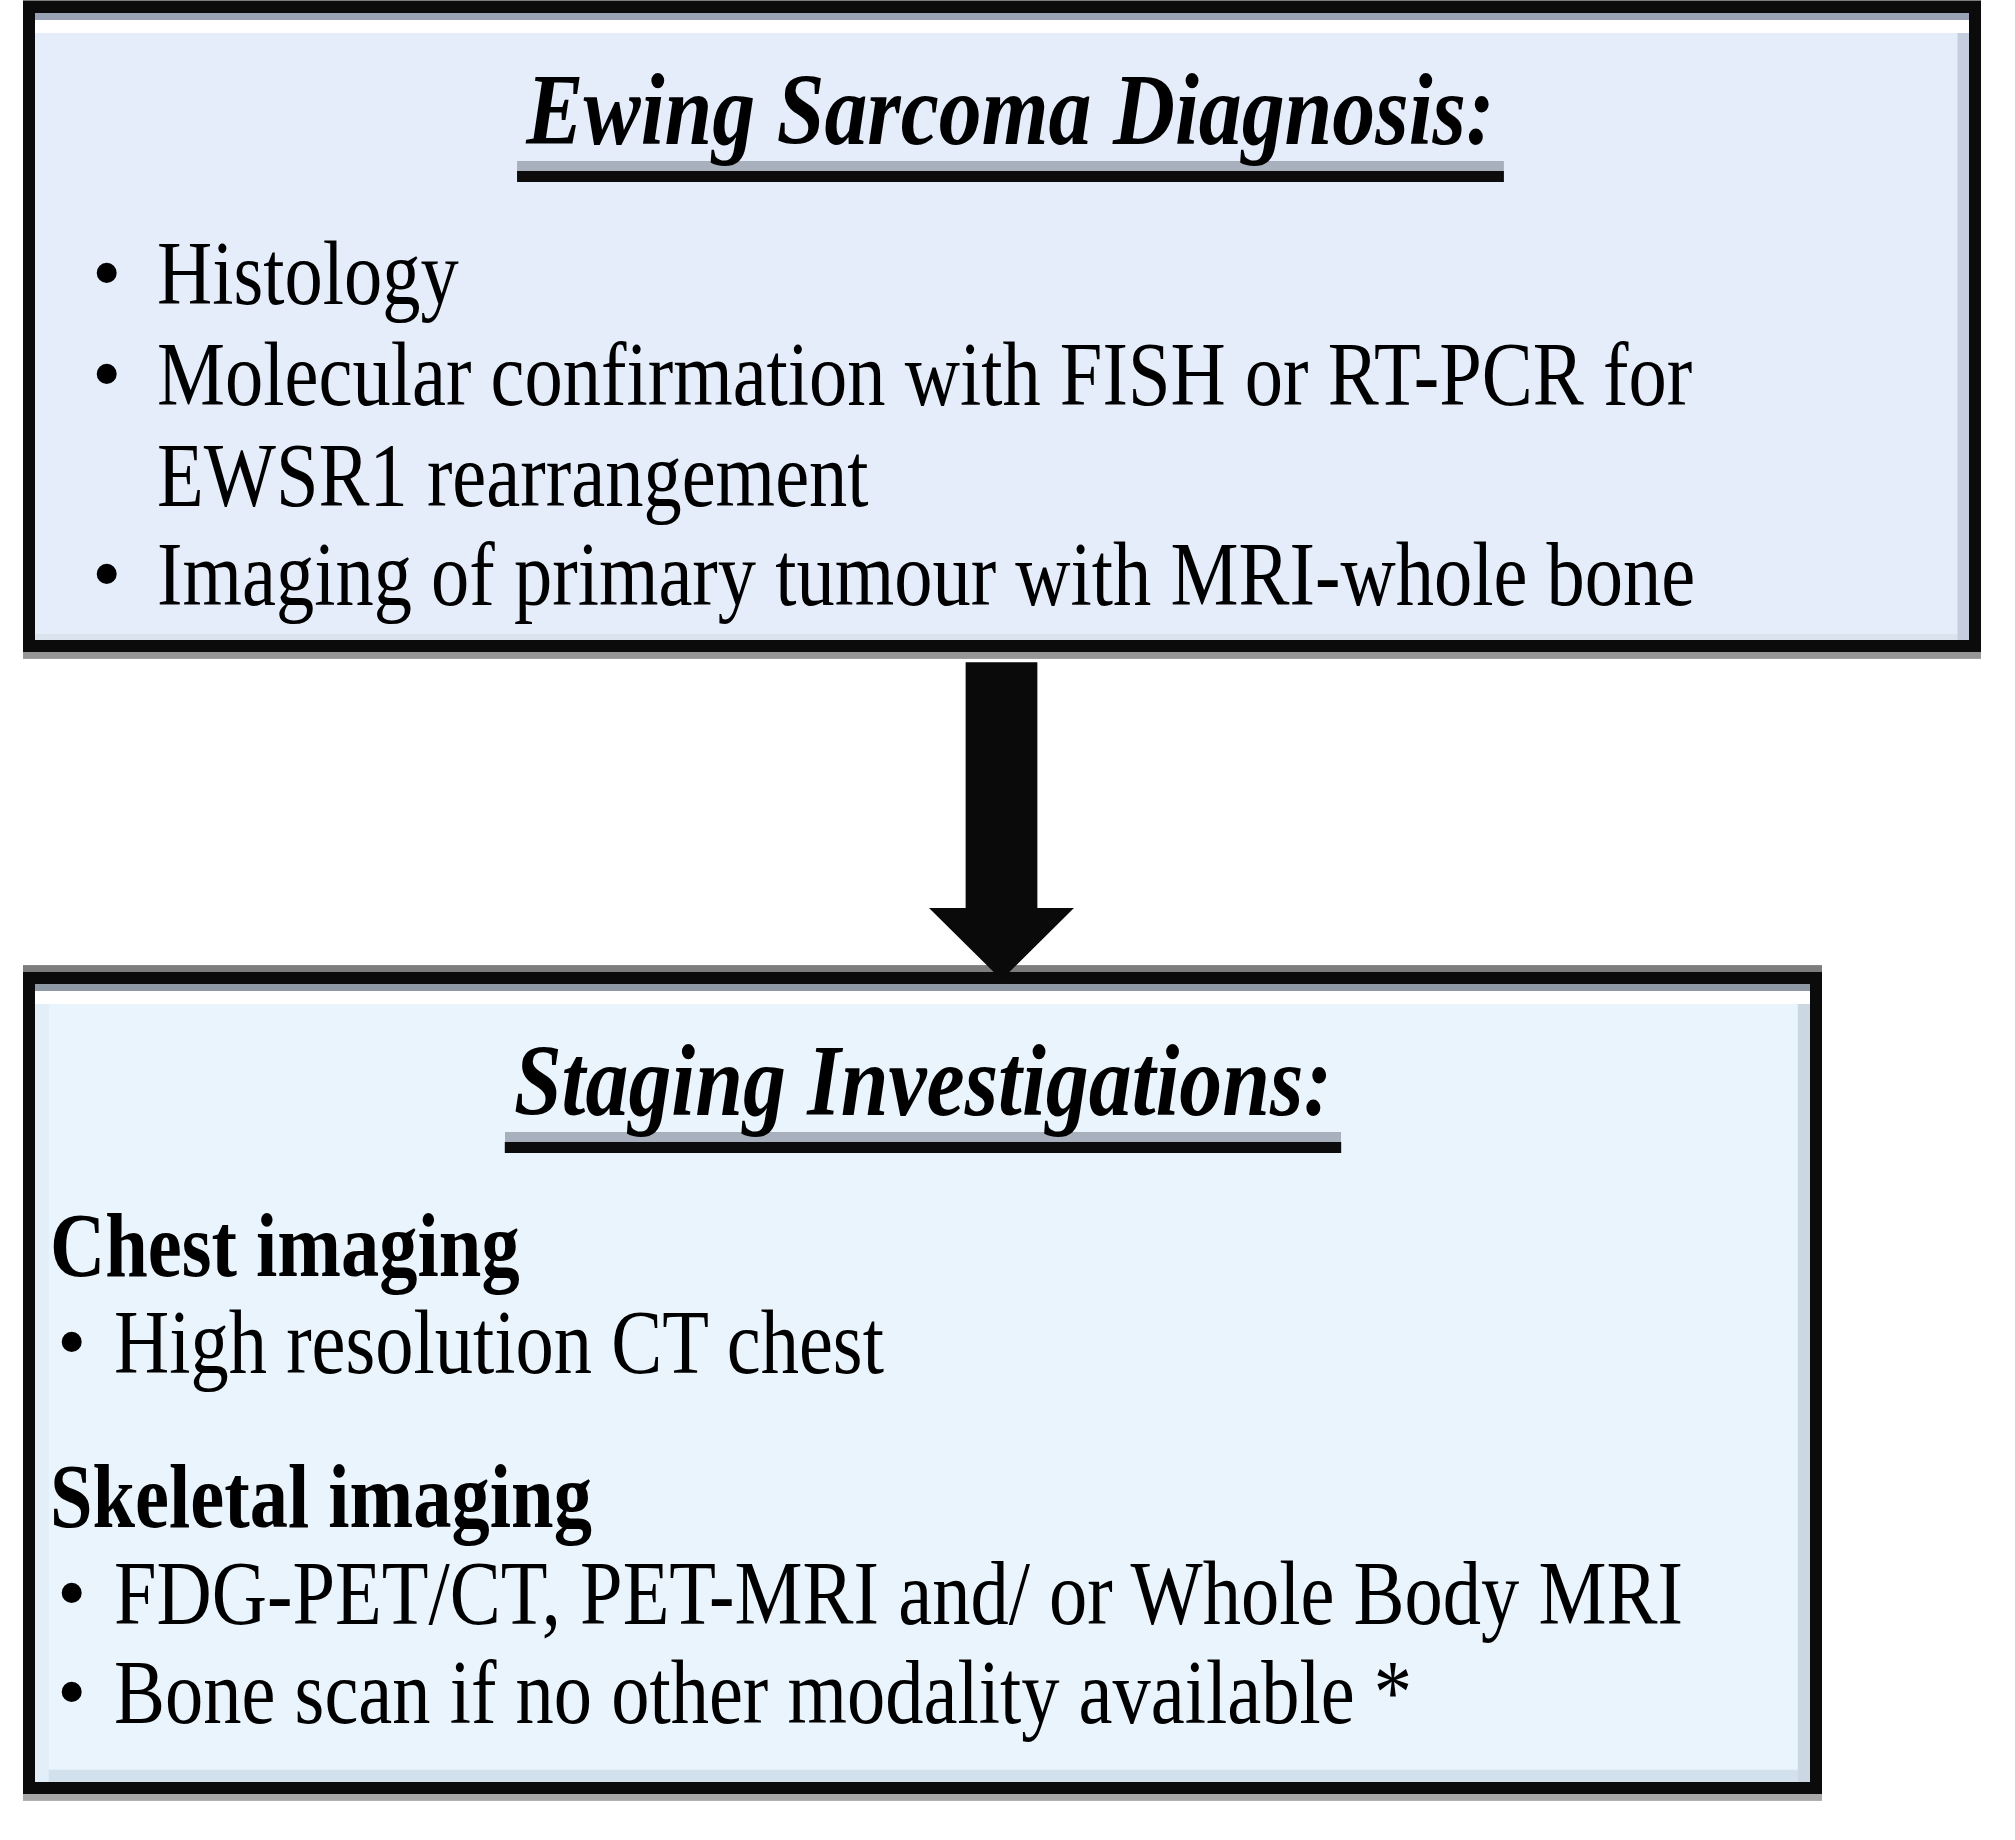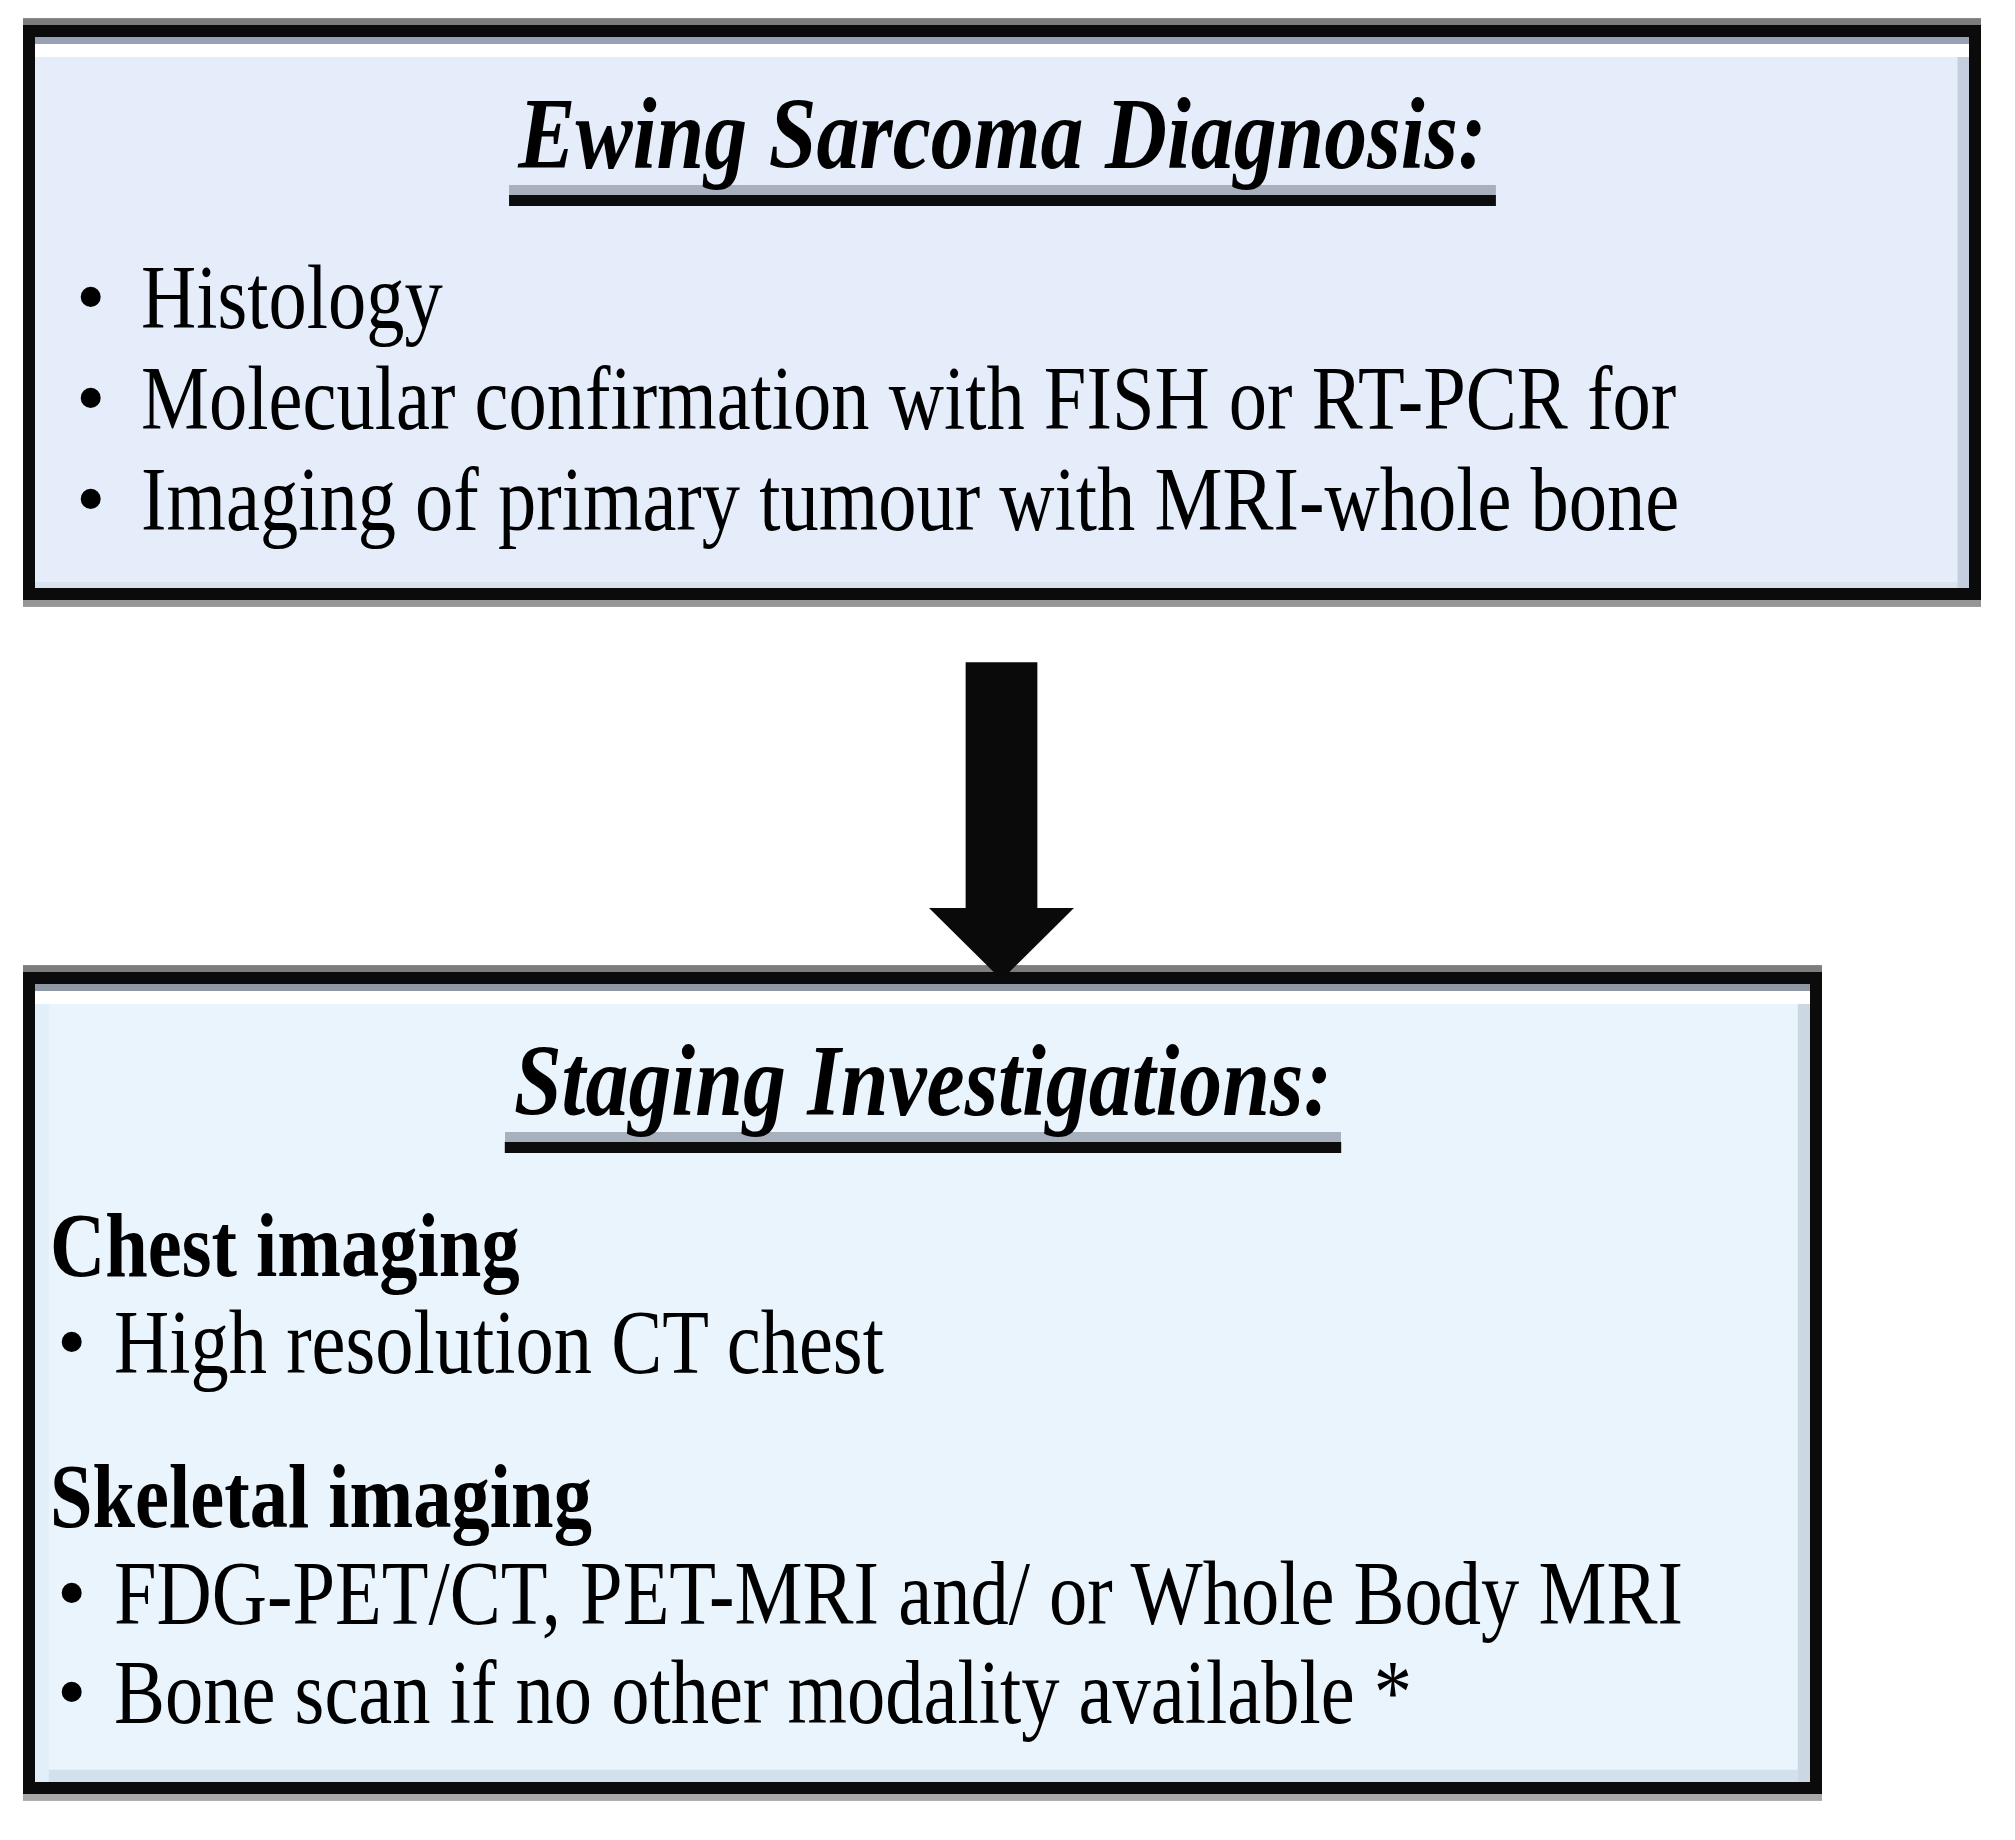--- a/index.html
+++ b/index.html
@@ -18,27 +18,28 @@
   }
 
   .box {
     position: absolute;
     box-sizing: border-box;
     border: 12.2px solid #0b0b0b;
     z-index: 1;
   }
   #top-box {
     left: 23px;
-    top: 25px;
+    top: 1px;
     width: 1958px;
-    height: 575px;
+    height: 651px;
     background: #e5edfb;
     box-shadow: 0 -6.9px 0 #7d7d7d, 0 6.9px 0 #969696,
                 inset 0 6.9px 0 #98a2b4, inset 0 20px 0 #ffffff,
                 inset -11.5px 0 0 #c4cede, inset 0 -6.1px 0 #dbe3ef;
+    padding-left: 16px;
   }
   #bottom-box {
     left: 23px;
     top: 972px;
     width: 1799px;
     height: 822px;
     background: #e9f4fd;
     box-shadow: 0 -6.9px 0 #7d7d7d, 0 6.9px 0 #a8a8a8,
                 inset 0 6.9px 0 #8f99a6, inset 0 20px 0 #ffffff,
                 inset -12.2px 0 0 #cbd7e3, inset 13.8px 0 0 #e2eff9,
@@ -119,20 +120,24 @@
     <div class="list">
       <div class="row">
         <span class="b"><span class="bullet">•</span></span>
         <span class="ct">Histology</span>
       </div>
       <div class="row">
         <span class="b"><span class="bullet">•</span></span>
         <span class="ct">Molecular confirmation with FISH or RT-PCR for</span>
       </div>
       <div class="row">
+        <span class="b"></span>
+        <span class="ct">EWSR1 rearrangement</span>
+      </div>
+      <div class="row">
         <span class="b"><span class="bullet">•</span></span>
         <span class="ct">Imaging of primary tumour with MRI-whole bone</span>
       </div>
     </div>
   </div>
 
   <svg id="flow-arrow" viewBox="0 0 190 416" xmlns="http://www.w3.org/2000/svg" aria-hidden="true">
     <polygon points="48,0 142,0 142,322 190,322 95,416 0,322 48,322" fill="#0a0a0a"></polygon>
   </svg>
 

